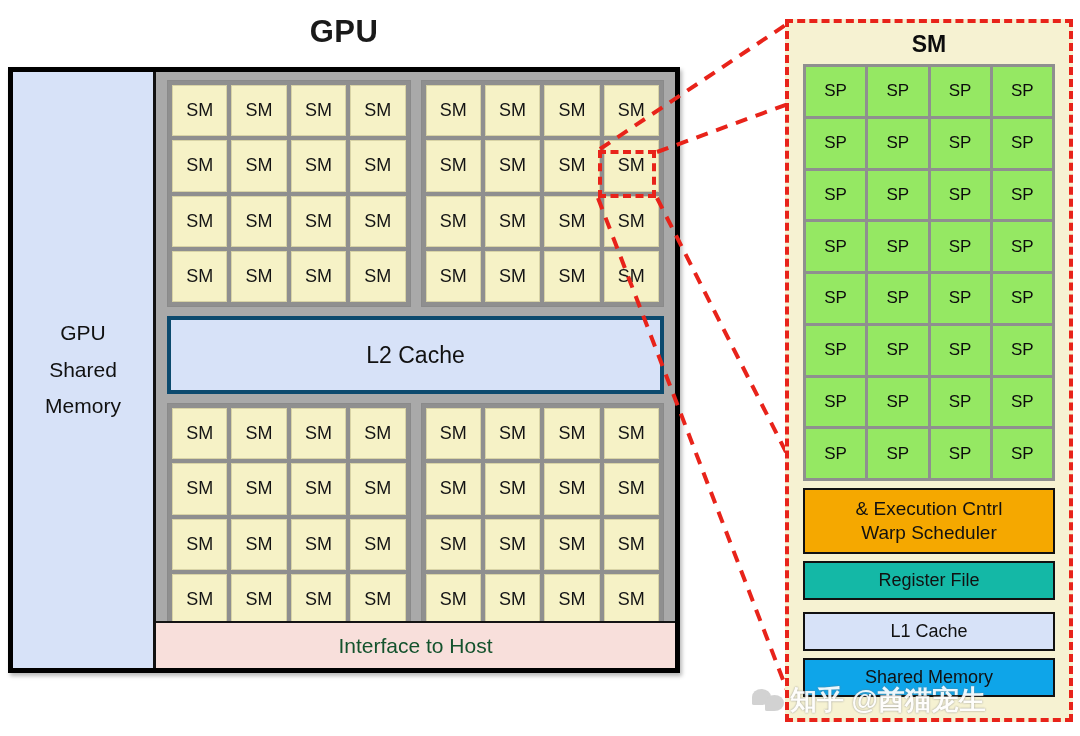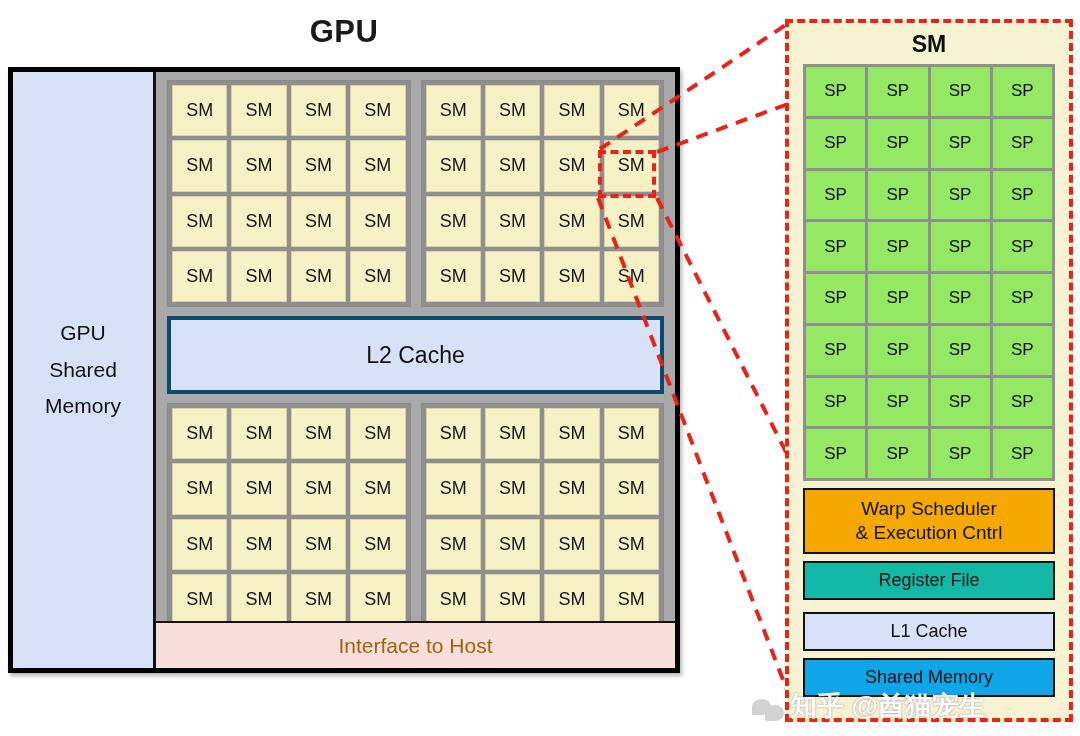--- a/index.html
+++ b/index.html
@@ -125,21 +125,21 @@
     bottom: 0;
     width: 100%;
     height: 47px;
     background: #f8dfdb;
     border-top: 2px solid #141414;
     box-sizing: border-box;
     display: flex;
     align-items: center;
     justify-content: center;
     font-size: 21px;
-    color: #a16207;
+    color: #14532d;
   }
 
   
   #sm-highlight {
     position: absolute;
     left: 598px;
     top: 150px;
     width: 58px;
     height: 48px;
     border: 4px dashed #e8231a;
@@ -238,21 +238,21 @@
   
   #watermark {
     position: absolute;
     left: 752px;
     top: 676px;
     width: 320px;
     height: 48px;
     z-index: 60;
     pointer-events: none;
     display: flex;
-    align-items: flex-end;
+    align-items: center;
   }
   #watermark-logo {
     width: 34px;
     height: 28px;
     position: relative;
     flex: 0 0 34px;
     opacity: 0.45;
   }
   #watermark-logo .bub {
     position: absolute;
@@ -418,22 +418,22 @@
       <div class="sp-cell">SP</div>
       <div class="sp-cell">SP</div>
       <div class="sp-cell">SP</div>
       <div class="sp-cell">SP</div>
       <div class="sp-cell">SP</div>
       <div class="sp-cell">SP</div>
     </div>
 
   <div id="warp-sched" class="panel-block">
     <div>
+      <div>&amp; Execution Cntrl</div>
       <div>Warp Scheduler</div>
-      <div>&amp; Execution Cntrl</div>
     </div>
   </div>
 
   <div id="register-file" class="panel-block">Register File</div>
   <div id="l1-cache" class="panel-block">L1 Cache</div>
   <div id="shared-memory" class="panel-block">Shared Memory</div>
 
 </div>
 
 <div id="watermark">

